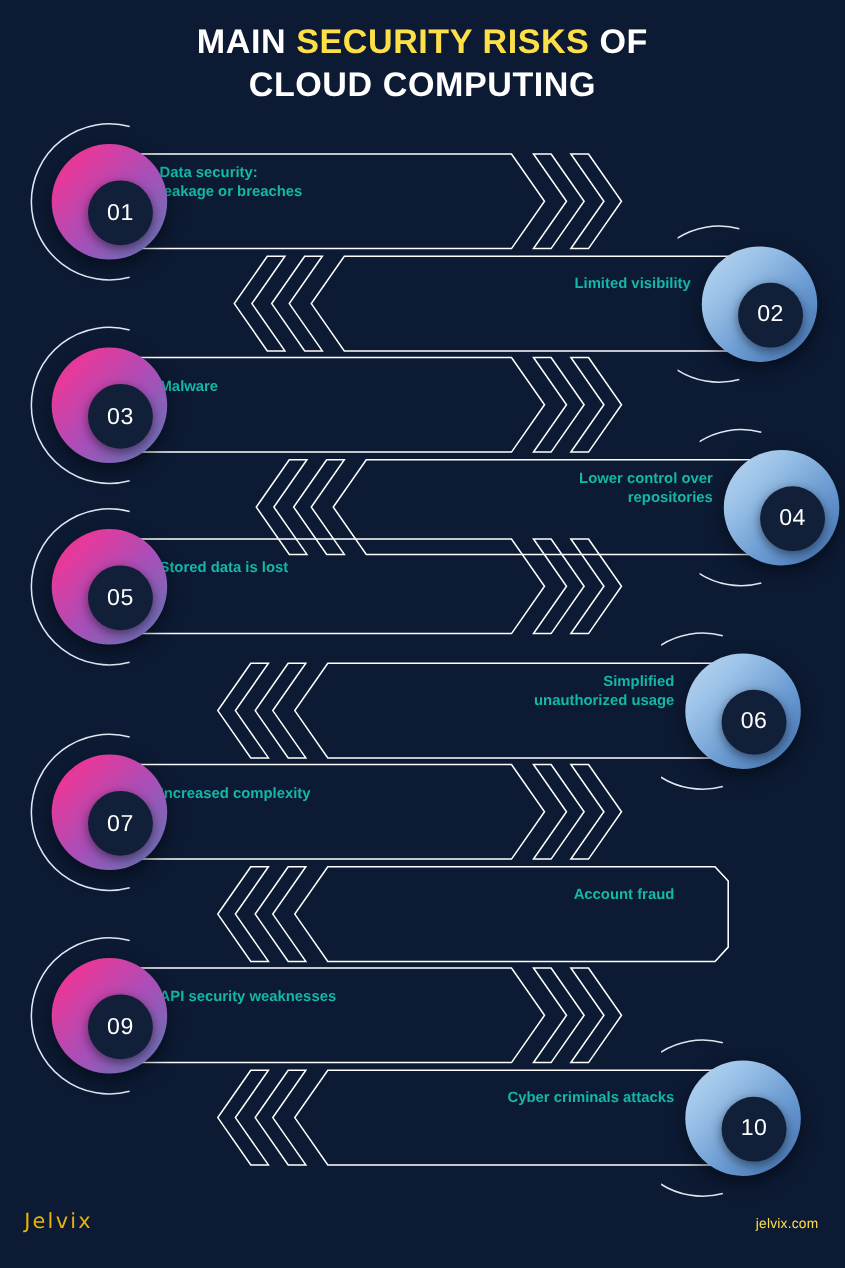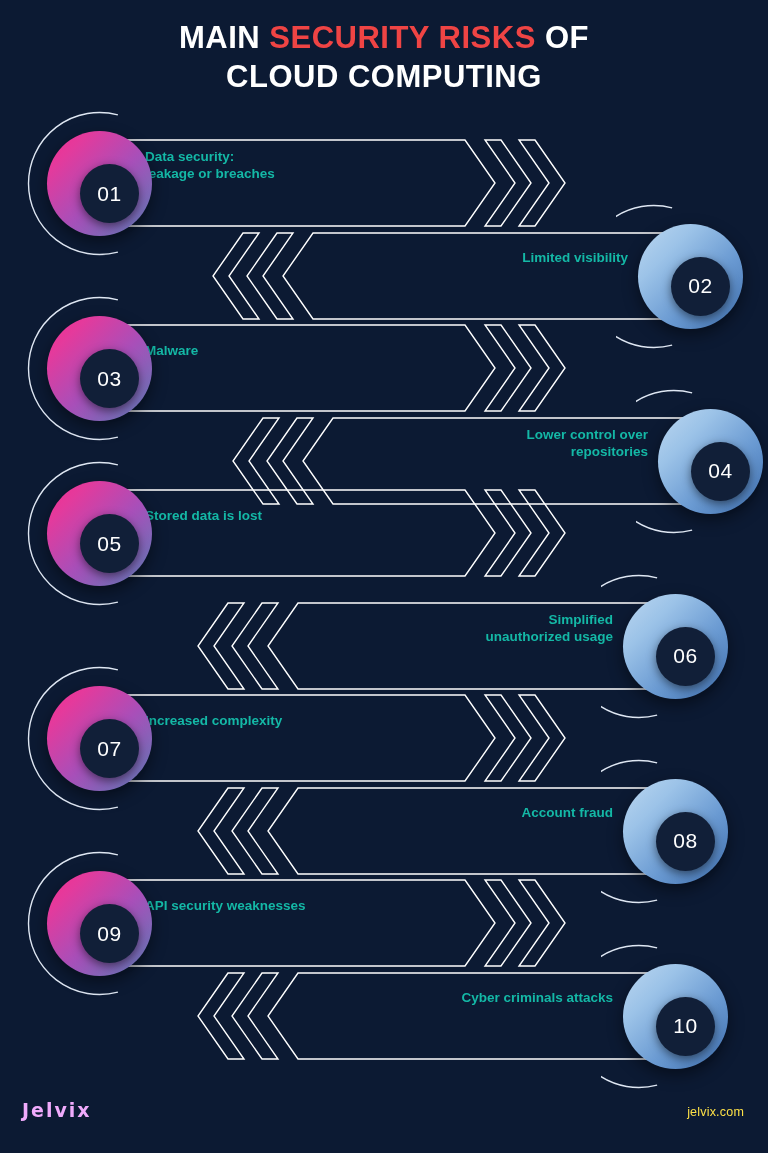--- a/index.html
+++ b/index.html
@@ -27,21 +27,21 @@
     text-align: center;
   }
   .title-line {
     font-size: 31px;
     font-weight: bold;
     letter-spacing: 0.5px;
     line-height: 39px;
     color: #ffffff;
     white-space: nowrap;
   }
-  .title-accent { color: #ef4444; }
+  .title-accent { color: #fde047; }
 
   
   .row {
     position: absolute;
     left: 0;
     width: 768px;
     height: 125px;
   }
 
   
@@ -126,23 +126,23 @@
     left: 0;
     bottom: 0;
     width: 768px;
     height: 70px;
   }
   #brand-logo {
     position: absolute;
     left: 22px;
     top: 16px;
     font-size: 19px;
-    font-weight: bold;
+    font-weight: normal;
     letter-spacing: 2px;
-    color: #f0abfc;
+    color: #eab308;
     font-family: "DejaVu Sans", sans-serif;
   }
   #site-url {
     position: absolute;
     right: 24px;
     top: 22px;
     font-size: 12.5px;
     color: #fde047;
     letter-spacing: 0.2px;
   }
@@ -303,30 +303,20 @@
       </div>
       <div class="row right" style="top: 768.5px;">
         <div class="band" style="right: 105px;">
           <svg width="490" height="88" viewBox="0 0 490 88" style="transform: scaleX(-1); transform-origin: center center;">
             <polygon points="1,14 13,1 365,1 395,44 365,87 13,87 1,74" fill="none" stroke="#ffffff" stroke-width="1.4" stroke-linejoin="miter"></polygon>
             <polygon points="401,1 431,44 401,87 385,87 415,44 385,1" fill="none" stroke="#ffffff" stroke-width="1.4" stroke-linejoin="miter"></polygon>
             <polygon points="435,1 465,44 435,87 419,87 449,44 419,1" fill="none" stroke="#ffffff" stroke-width="1.4" stroke-linejoin="miter"></polygon>
           </svg>
         </div>
         <div class="band-label">Account fraud</div>
-        <div class="node blue">
-          <div class="node-arc"><svg width="149" height="149" viewBox="0 0 149 149">
-              <path d="M 56.12 143.08 A 71 71 0 1 1 56.12 5.92" fill="none" stroke="#dfe7f3" stroke-width="1.4"></path>
-            </svg></div>
-          <div class="node-disc">
-            <div class="node-inner">
-              <span class="node-num">08</span>
-            </div>
-          </div>
-        </div>
       </div>
       <div class="row left" style="top: 861px;">
         <div class="band" style="left: 100px;">
           <svg width="490" height="88" viewBox="0 0 490 88" style="transform: none;">
             <polygon points="1,14 13,1 365,1 395,44 365,87 13,87 1,74" fill="none" stroke="#ffffff" stroke-width="1.4" stroke-linejoin="miter"></polygon>
             <polygon points="401,1 431,44 401,87 385,87 415,44 385,1" fill="none" stroke="#ffffff" stroke-width="1.4" stroke-linejoin="miter"></polygon>
             <polygon points="435,1 465,44 435,87 419,87 449,44 419,1" fill="none" stroke="#ffffff" stroke-width="1.4" stroke-linejoin="miter"></polygon>
           </svg>
         </div>
         <div class="band-label">API security weaknesses</div>

